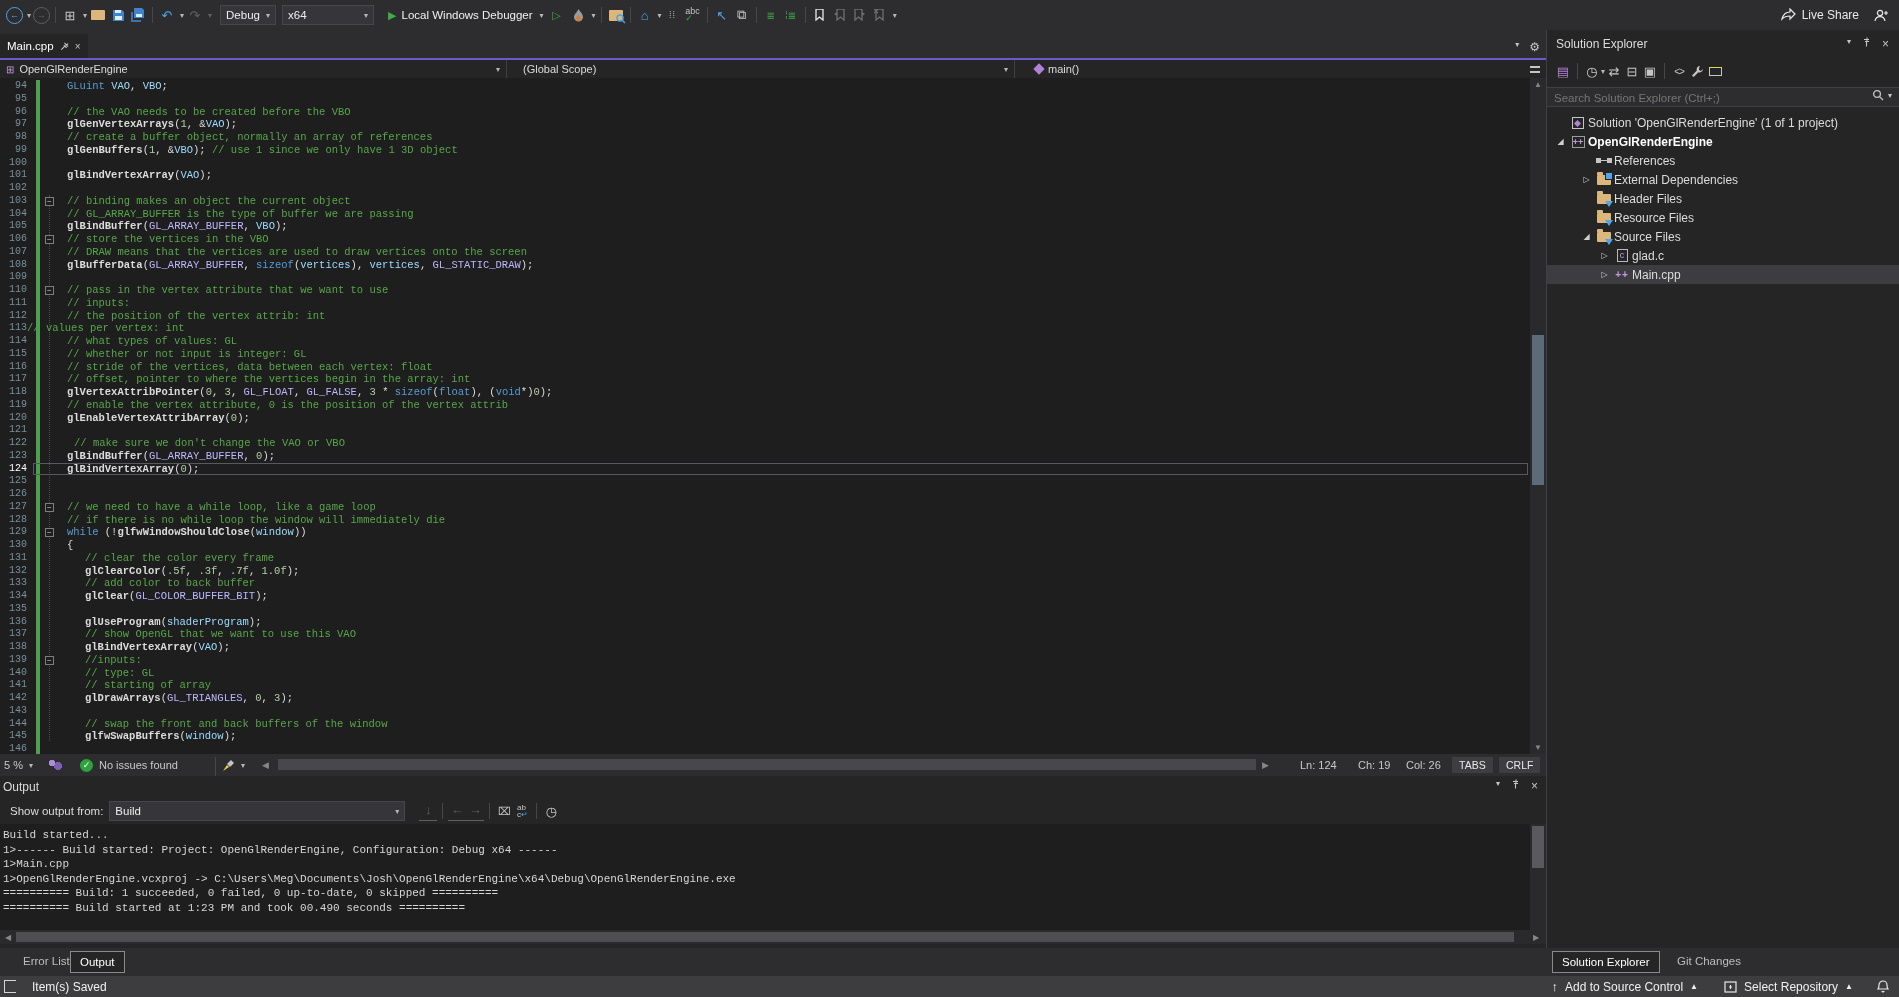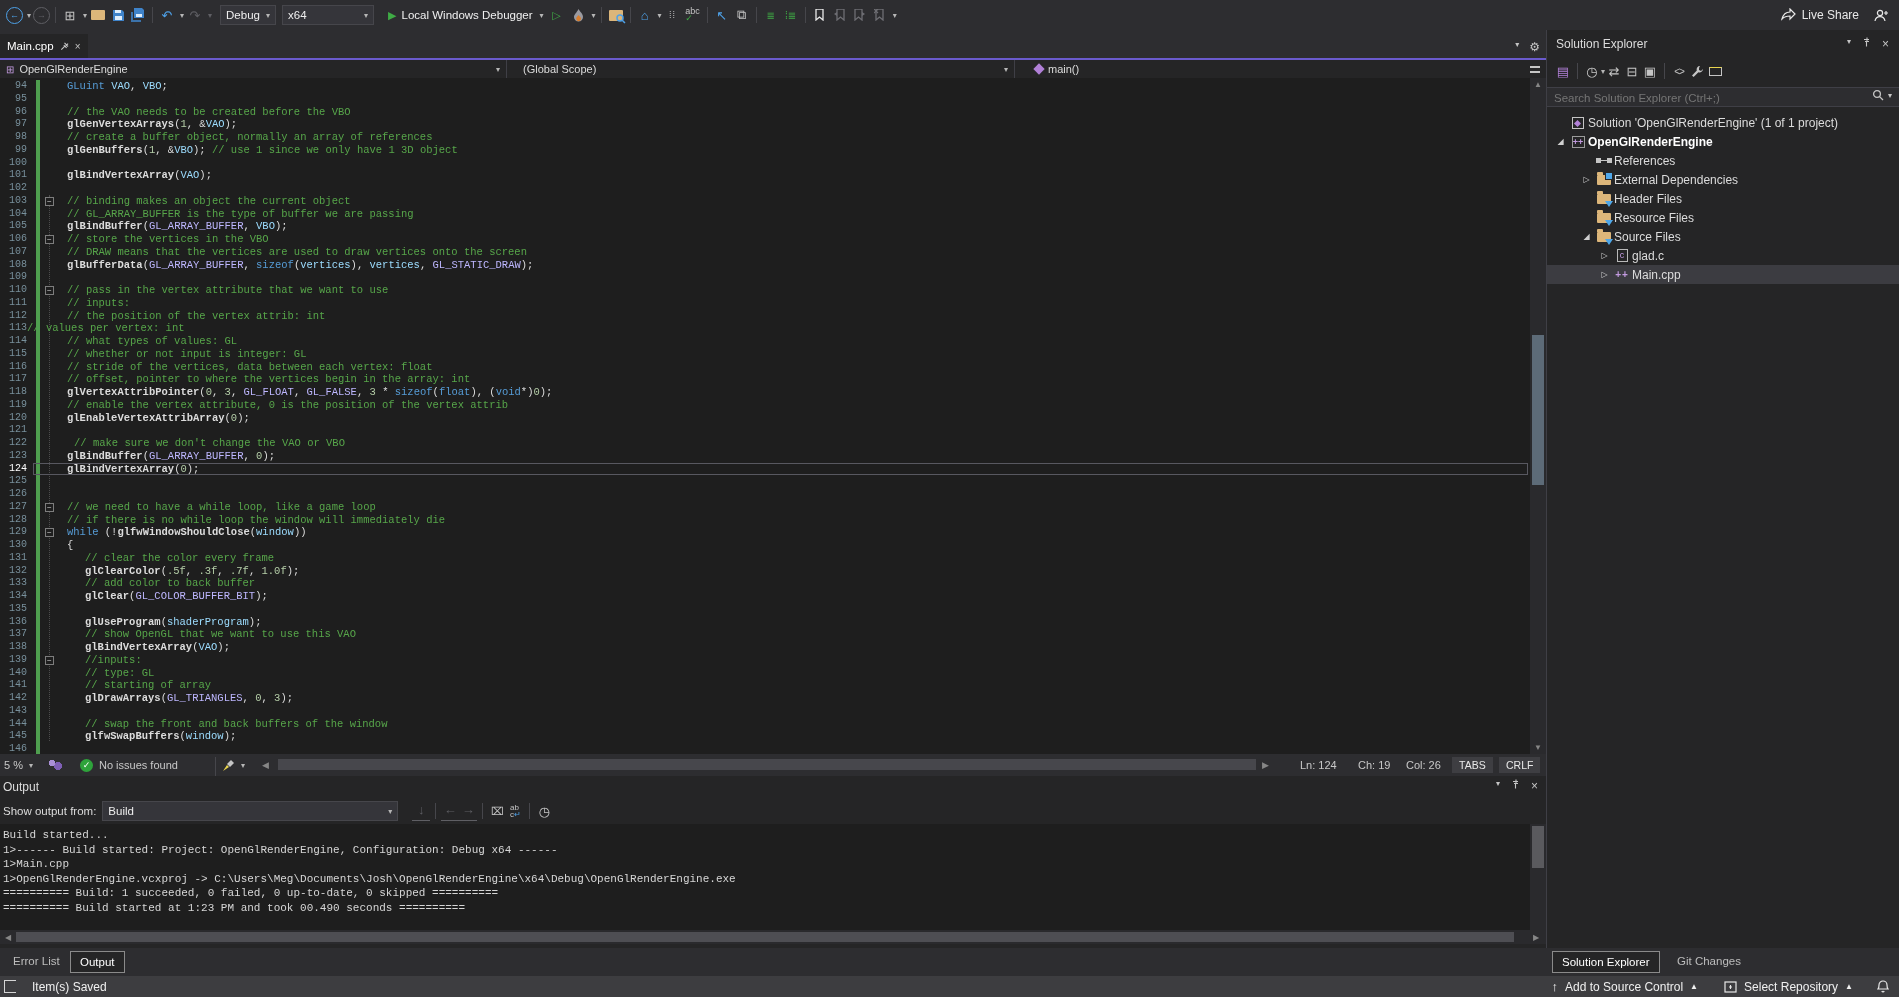--- a/index.html
+++ b/index.html
@@ -55,21 +55,21 @@
   
   #ebar{left:0;top:754px;width:1546px;height:22px;background:var(--chrome_bg);font-size:11px;color:#c8c8c8;}
   #ebar > *{position:absolute;top:0;height:22px;display:flex;align-items:center;}
   .statbox{background:#3e3e42;color:#e8e8e8;padding:0 7px;height:16px !important;margin-top:3px;font-size:10.5px;}
 
   
   #output{left:0;top:776px;width:1546px;height:172px;background:var(--panel_bg);}
   #ohead{position:absolute;left:0;top:0;width:100%;height:22px;}
   #ohead-title{position:absolute;left:3px;top:4px;font-size:12px;color:#dcdcdc;}
   #ohead-icons{position:absolute;right:8px;top:3px;display:flex;gap:11px;color:#c5c5c5;}
-  #otoolbar{position:absolute;left:0;top:22px;width:100%;height:26px;display:flex;align-items:center;}
+  #otoolbar{position:absolute;left:7px;top:22px;width:100%;height:26px;display:flex;align-items:center;}
   #olog{position:absolute;left:0;top:48px;width:1530px;height:106px;background:var(--editor_bg);
         font-family:"Liberation Mono","DejaVu Sans Mono",monospace;font-size:11px;line-height:14.6px;
         color:#d6d6d6;padding:4px 0 0 3px;box-sizing:border-box;white-space:pre;}
   #ohscroll{position:absolute;left:0;top:154px;width:1546px;height:14px;background:#2a2a2d;}
   #ohthumb{position:absolute;left:16px;top:2px;width:1498px;height:10px;background:#4e4e53;}
 
   
   #paneltabs{left:0;top:948px;width:1899px;height:28px;background:var(--chrome_bg);}
   .ptab{position:absolute;top:3px;height:20px;display:flex;align-items:center;padding:0 9px;font-size:11.5px;color:#bdbdbd;}
   .ptab.active{border:1px solid #8a8a8a;background:var(--panel_bg);color:#fff;}
@@ -422,21 +422,21 @@
     <span class="vthumb" style="top:2px;height:42px;background:#5a5a5e;"></span>
   </div>
   <div id="ohscroll">
     <span class="scroll-arrow" style="left:2px;top:3px;width:12px;">◀</span>
     <span id="ohthumb"></span>
     <span class="scroll-arrow" style="left:1530px;top:3px;width:12px;">▶</span>
   </div>
 </div>
 
 <div id="paneltabs" class="abs">
-  <span class="ptab" style="left:4px;">Error List</span>
+  <span class="ptab" style="left:14px;">Error List</span>
   <span class="ptab active" style="left:70px;">Output</span>
   <span class="ptab active" style="left:1552px;">Solution Explorer</span>
   <span class="ptab" style="left:1668px;">Git Changes</span>
 </div>
 
 <div id="statusbar" class="abs">
   <span style="margin-left:4px;width:11px;height:11px;border:1px solid #d5d5d5;border-right:none;display:inline-block;"></span>
   <span style="margin-left:16px;">Item(s) Saved</span>
   <span class="right">
     <span style="font-size:13px;">↑</span>

